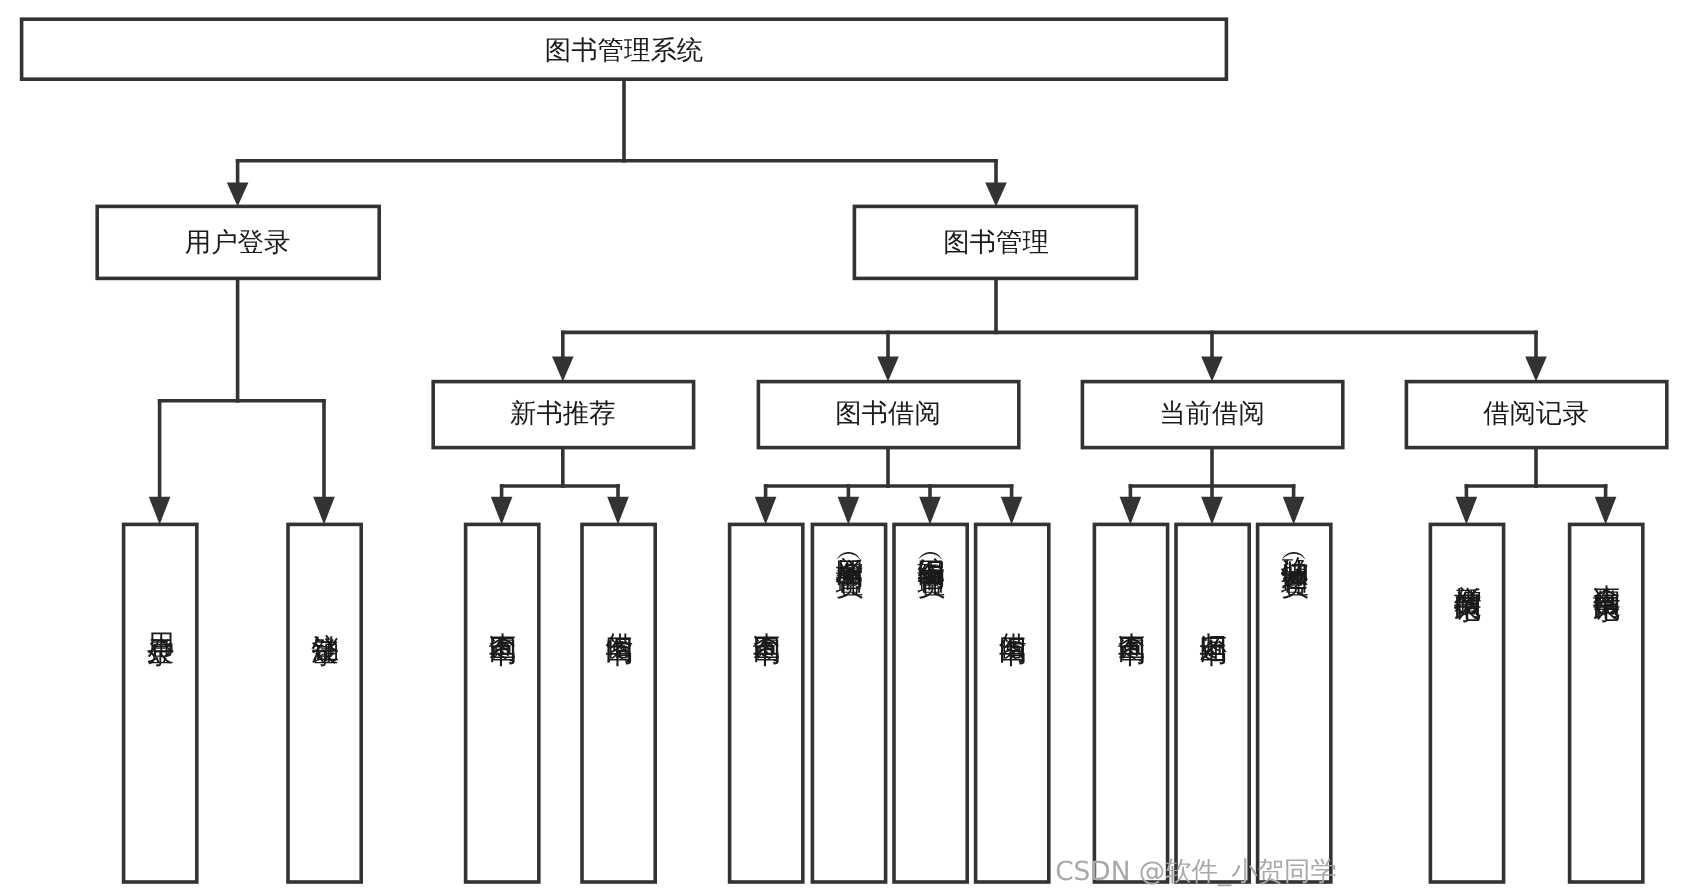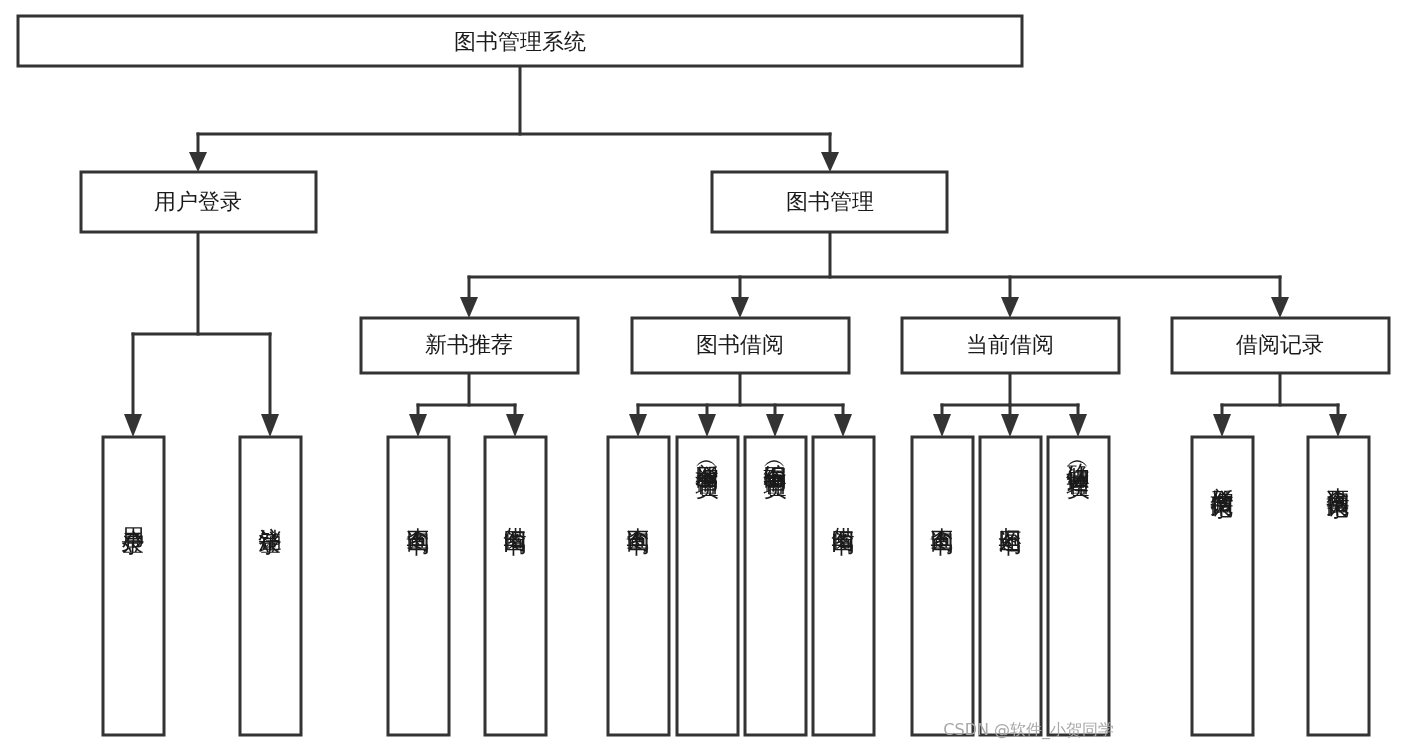--- a/index.html
+++ b/index.html
@@ -64,21 +64,21 @@
     line-height: 1.05;
     letter-spacing: 2px;
     color: #1a1a1a;
     white-space: nowrap;
   }
   .watermark {
     position: absolute;
     right: 8px;
     bottom: 6px;
     font-family: "DejaVu Sans", "Liberation Sans", sans-serif;
-    font-size: 16px;
+    font-size: 22px;
     color: #a8a8a8;
     white-space: nowrap;
     pointer-events: none;
   }
 </style>
 </head>
 <body>
 
 <div id="diagram-root">
 

